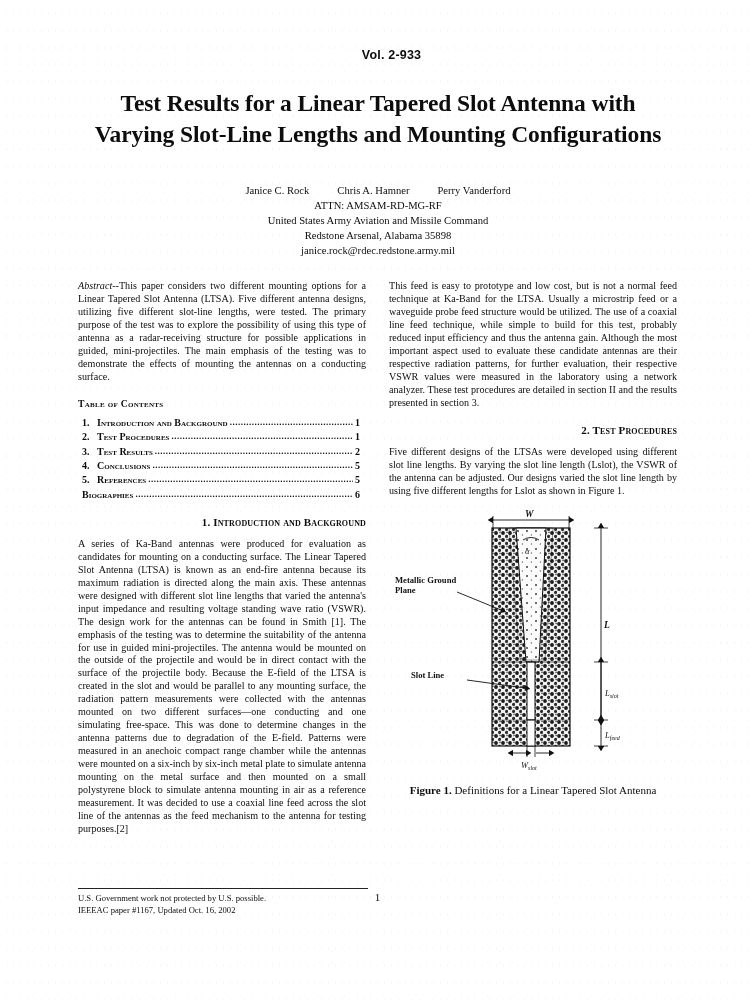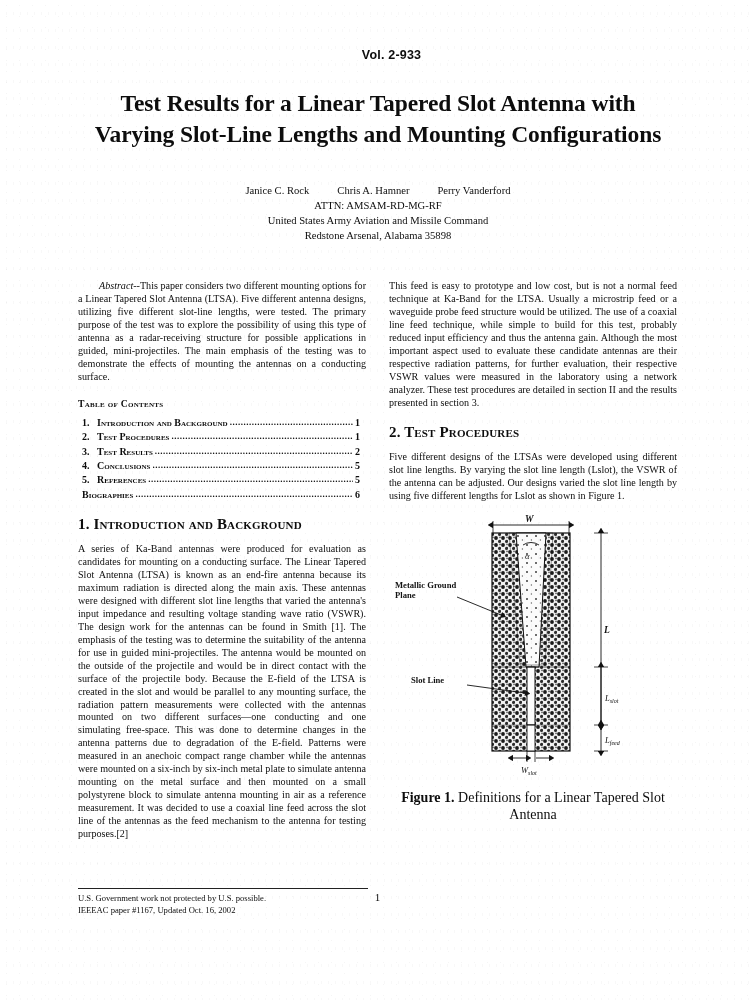--- a/index.html
+++ b/index.html
@@ -76,27 +76,27 @@
     text-align: justify;
     text-justify: inter-word;
     hyphens: manual;
   }
   .col-left  { left: 78px; }
   .col-right { left: 389px; }
 
   .col p {
     margin: 0 0 9px 0;
   }
-  .abstract-lead { font-style: italic; margin-left: 21px; }
+  .abstract-lead { font-style: italic; }
 
   h2.sec {
-    font-size: 15px;
+    font-size: 11px;
     font-weight: bold;
     font-variant: small-caps;
-    text-align: left;
+    text-align: right;
     margin: 13px 0 9px 0;
     letter-spacing: .15px;
   }
   h2.toc-head {
     font-size: 9.6px;
     font-weight: bold;
     font-variant: small-caps;
     text-align: left;
     margin: 14px 0 7px 0;
     letter-spacing: .3px;
@@ -134,21 +134,21 @@
   }
   ul.toc .tpage { flex: 0 0 auto; }
   ul.toc li.nonum .tlabel { margin-left: 0; }
 
   
   .figure-wrap {
     margin: 12px 0 0 0;
     text-align: center;
   }
   .fig-caption {
-    font-size: 14px;
+    font-size: 11px;
     text-align: center;
     margin-top: 8px;
     line-height: 1.25;
   }
   .fig-caption b { font-weight: bold; }
 
   .footer-rule {
     position: absolute;
     left: 78px;
     top: 888px;
@@ -182,20 +182,21 @@
 
   <div class="title">Test Results for a Linear Tapered Slot Antenna with Varying Slot-Line Lengths and Mounting Configurations</div>
 
   <div class="authors">
     <div class="names">
       <span>Janice C. Rock</span><span>Chris A. Hamner</span><span>Perry Vanderford</span>
     </div>
     <div>ATTN:  AMSAM-RD-MG-RF</div>
     <div>United States Army Aviation and Missile Command</div>
     <div>Redstone Arsenal, Alabama  35898</div>
+    <div>janice.rock@rdec.redstone.army.mil</div>
   </div>
 
   <div class="col col-left">
 
     <p><span class="abstract-lead">Abstract</span><span>--This paper considers two different mounting options for a Linear Tapered Slot Antenna (LTSA). Five different antenna designs, utilizing five different slot-line lengths, were tested. The primary purpose of the test was to explore the possibility of using this type of antenna as a radar-receiving structure for possible applications in guided, mini-projectiles. The main emphasis of the testing was to demonstrate the effects of mounting the antennas on a conducting surface.</span></p>
 
     <h2 class="toc-head">Table of Contents</h2>
 
     <ul class="toc">
       <li>

